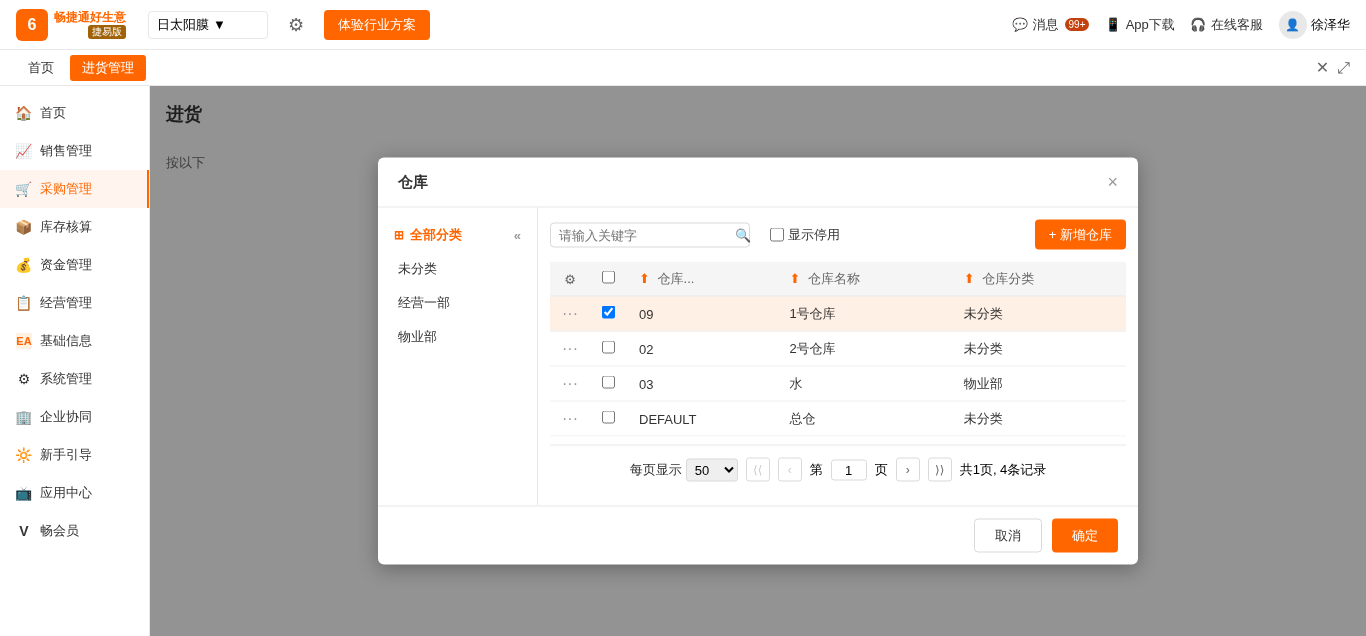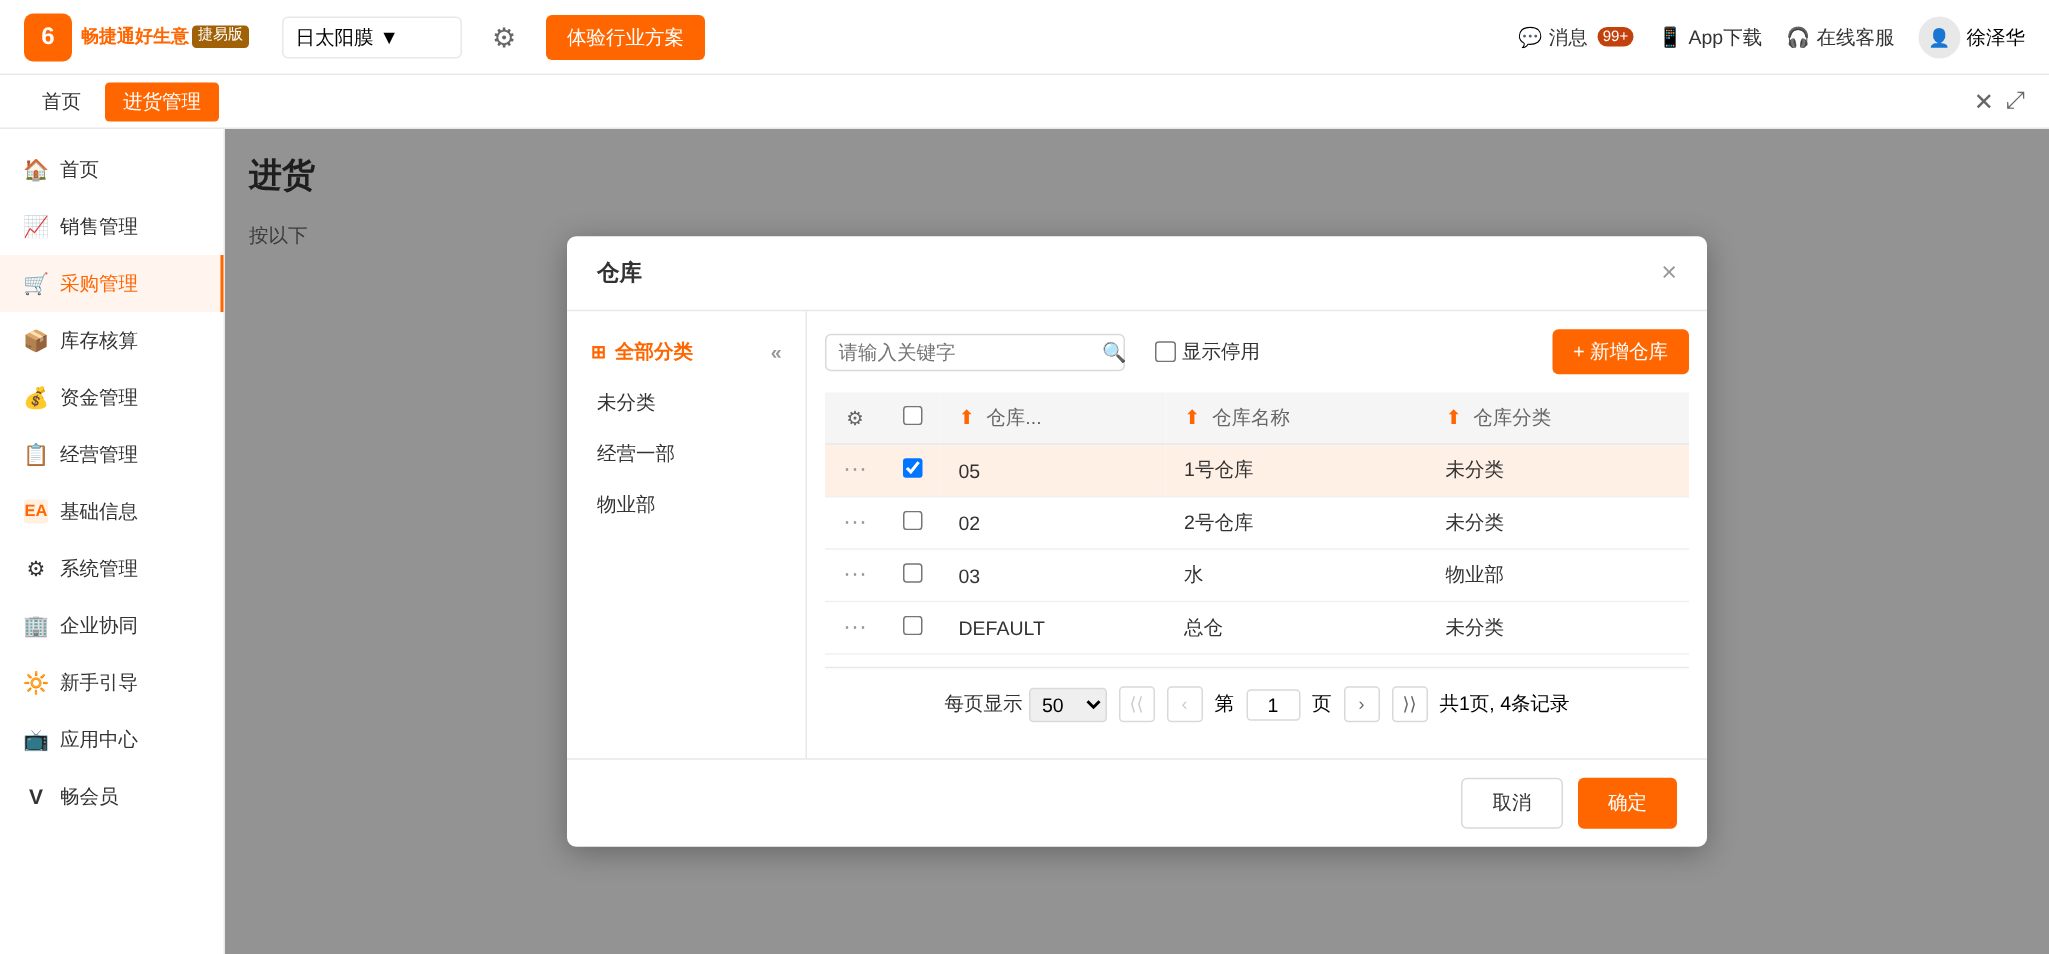--- a/index.html
+++ b/index.html
@@ -131,22 +131,22 @@
     }
 
     
     .main-content {
       flex: 1;
       background: #f5f5f5;
       padding: 16px;
       position: relative;
     }
     .page-title {
-      font-size: 22px; font-weight: bold;
-      color: #333; margin-bottom: 16px;
+      font-size: 18px; font-weight: bold;
+      color: #333; margin-bottom: 28px;
     }
 
     
     .overlay {
       position: absolute;
       top: 0; left: 0; right: 0; bottom: 0;
       background: rgba(0,0,0,0.4);
       z-index: 100;
     }
 
@@ -311,21 +311,21 @@
       border: none; border-radius: 4px;
       padding: 7px 20px; cursor: pointer; font-size: 13px;
     }
   </style>
 </head>
 <body>
 
 <div class="top-header">
   <div class="logo-area">
     <div class="logo-icon">6</div>
-    <div style="display:flex; flex-direction:row; line-height:1.2;">
+    <div style="display:flex; flex-direction:column; line-height:1.2;align-items:flex-end;">
       <span style="font-size:12px; color:#f60; font-weight:bold;">畅捷通好生意</span>
       <span class="logo-badge">捷易版</span>
     </div>
   </div>
   <div class="store-selector">
     <span>日太阳膜</span>
     <span>▼</span>
   </div>
   <div class="gear-btn">⚙</div>
   <button class="trial-btn">体验行业方案</button>
@@ -469,21 +469,21 @@
                   <th>
                     <span class="sort-icon">⬆</span>
                     <span>仓库分类</span>
                   </th>
                 </tr>
               </thead>
               <tbody id="table-body">
               <tr class="highlighted">
       <td class="td-center"><span class="more-icon">···</span></td>
       <td class="td-center"><input type="checkbox" checked="" style=""></td>
-      <td class="row-num">05</td>
+      <td class="row-num">09</td>
       <td>1号仓库</td>
       <td>未分类</td>
     </tr>
                   <tr>
       <td class="td-center"><span class="more-icon">···</span></td>
       <td class="td-center"><input type="checkbox" style=""></td>
       <td class="row-num">02</td>
       <td>2号仓库</td>
       <td>未分类</td>
     </tr>

